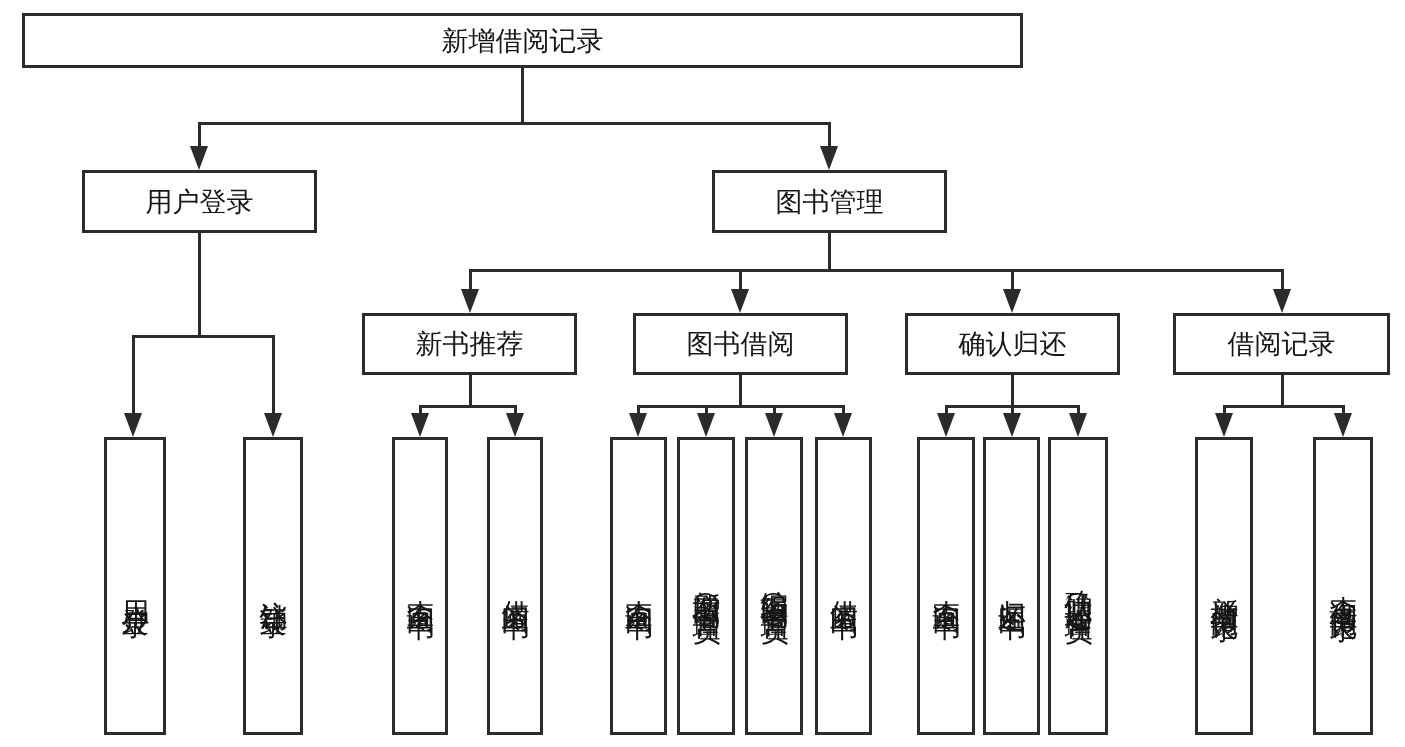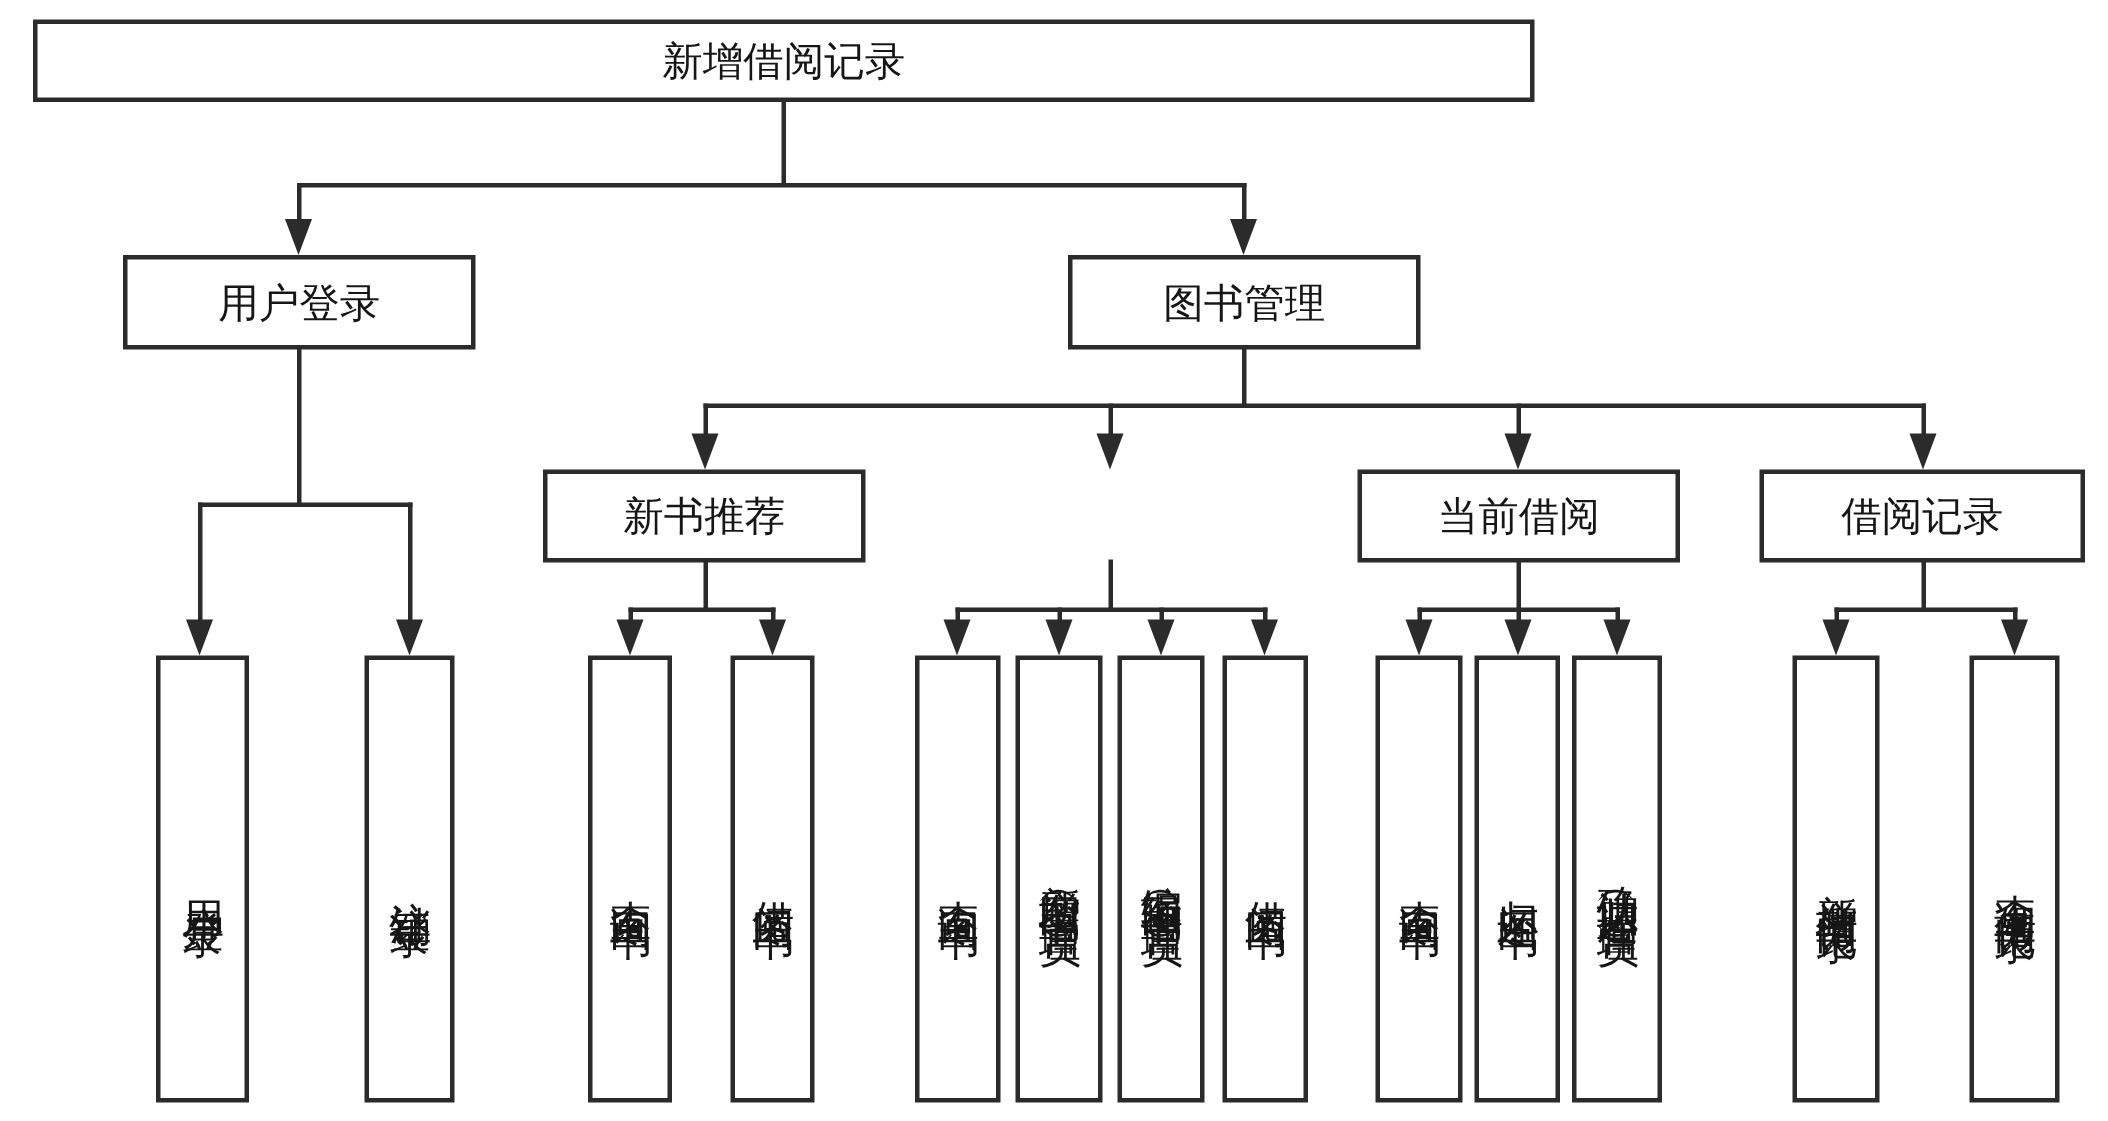--- a/index.html
+++ b/index.html
@@ -56,21 +56,22 @@
 <body>
 
 <div class="diagram">
 
   <div class="box" style="left:22px; top:13px; width:1001px; height:55px;">新增借阅记录</div>
 
   <div class="box" style="left:82px; top:170px; width:235px; height:63px;">用户登录</div>
   <div class="box" style="left:712px; top:170px; width:235px; height:63px;">图书管理</div>
 
   <div class="box" style="left:362px; top:313px; width:215px; height:62px;text-align:center;">新书推荐</div>
-  <div class="box" style="left:905px; top:313px; width:215px; height:62px;">当前借阅</div>
+  <div class="box" style="left:633px; top:313px; width:215px; height:62px;">图书借阅</div>
+  <div class="box" style="left:905px; top:313px; width:215px; height:62px;">确认归还</div>
   <div class="box" style="left:1173px; top:313px; width:217px; height:62px;">借阅记录</div>
 
   <div class="box vbox" style="left:104px; top:437px; width:62px; height:298px;">用户登录</div>
   <div class="box vbox" style="left:243px; top:437px; width:60px; height:298px;">注销登录</div>
 
   <div class="box vbox" style="left:392px; top:437px; width:56px; height:298px;">查询图书</div>
   <div class="box vbox" style="left:487px; top:437px; width:56px; height:298px;">借阅图书</div>
 
   <div class="box vbox" style="left:610px; top:437px; width:57px; height:298px;">查询图书</div>
   <div class="box vbox" style="left:677px; top:437px; width:58px; height:298px;">新增图书（管理员）</div>

